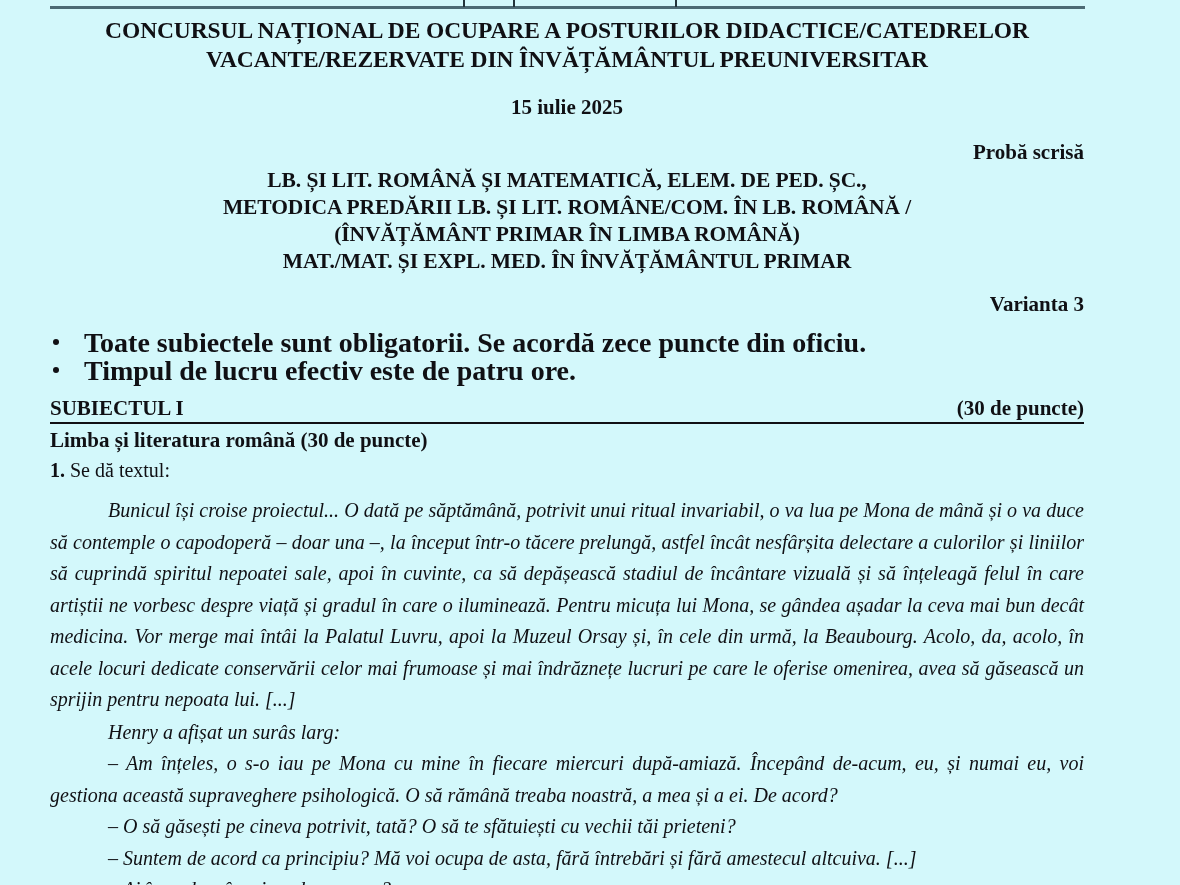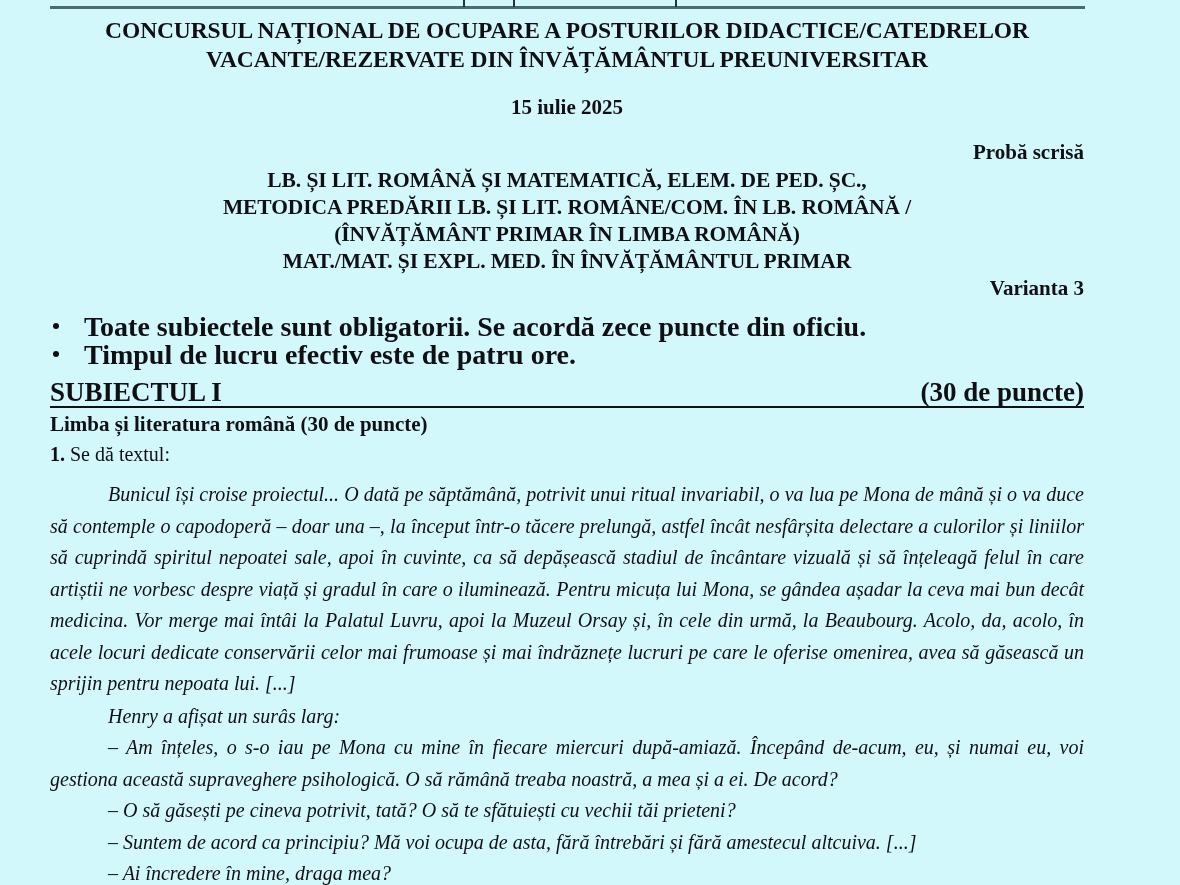--- a/index.html
+++ b/index.html
@@ -94,21 +94,21 @@
     letter-spacing: -0.1px;
     margin-top: 2px;
   }
   .subject-block .ln { display: block; }
 
   .varianta {
     text-align: right;
     font-weight: bold;
     font-size: 21px;
     line-height: 26px;
-    margin-top: 0;
+    margin-top: 16px;
   }
 
   .bullets {
     margin-top: 12px;
     list-style: none;
     padding: 0;
   }
   .bullet-row {
     position: relative;
     font-weight: bold;
@@ -127,21 +127,21 @@
   }
 
   .subiect-row {
     position: relative;
     margin-top: 11px;
     border-bottom: 2px solid #101014;
     display: flex;
     justify-content: space-between;
     align-items: baseline;
     font-weight: bold;
-    font-size: 27px;
+    font-size: 21px;
     line-height: 25px;
     padding-bottom: 1px;
   }
 
   .limba-line {
     font-weight: bold;
     font-size: 21px;
     line-height: 27px;
     margin-top: 3px;
   }

